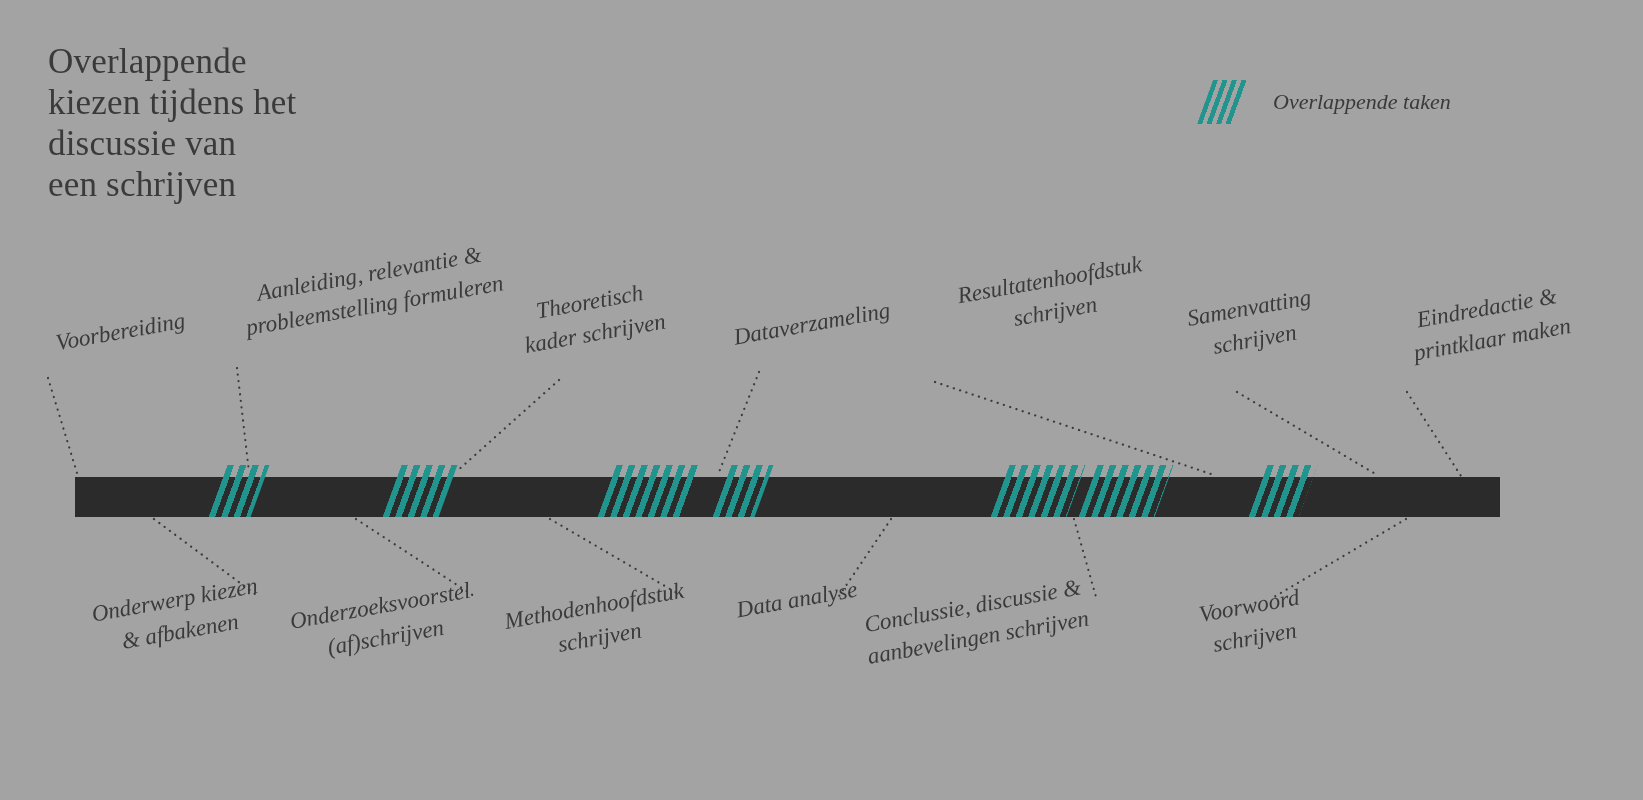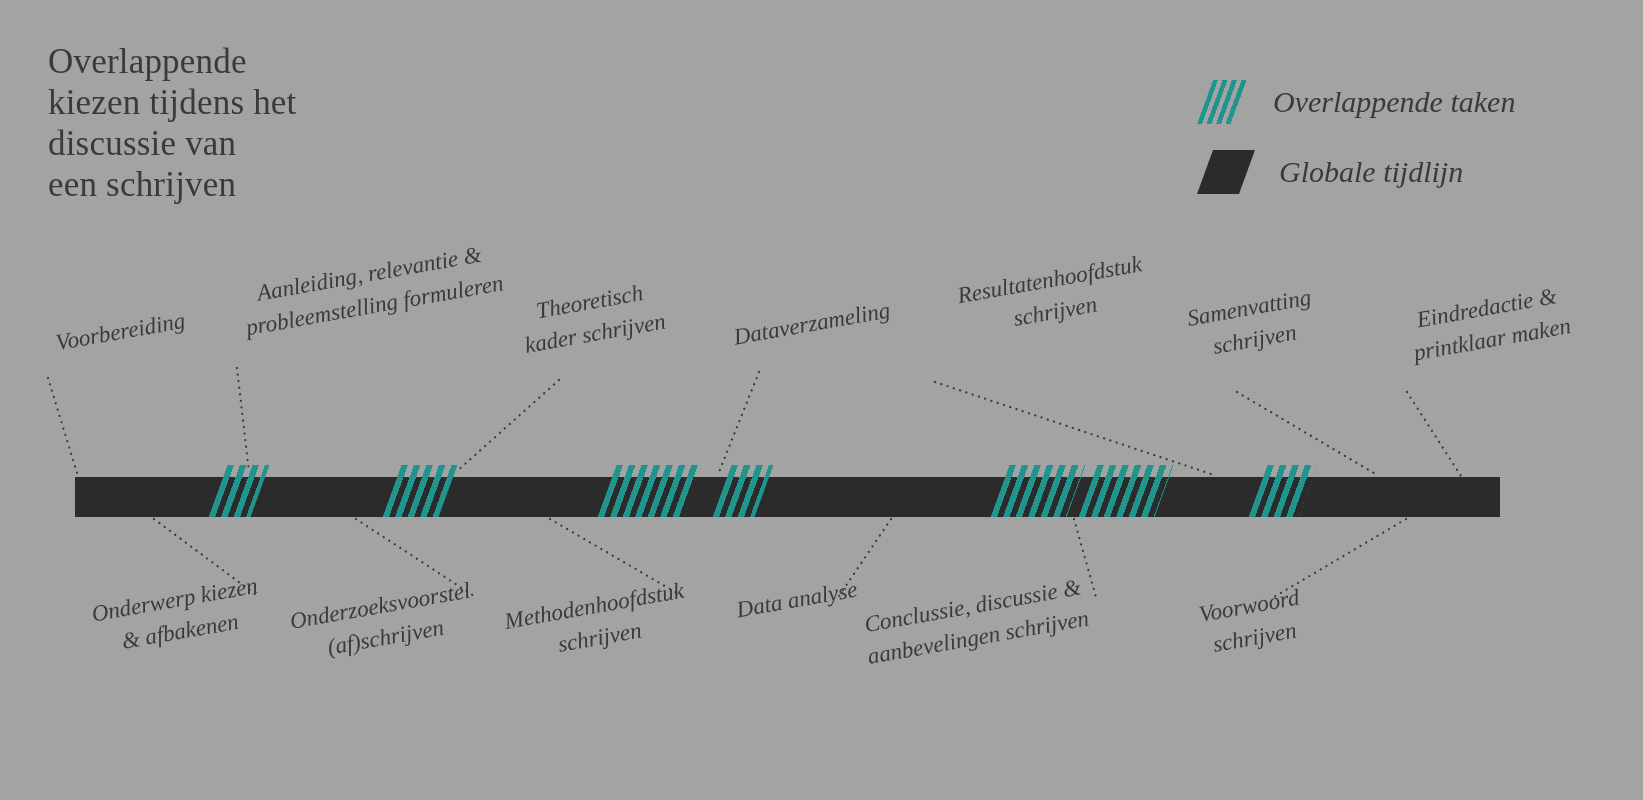--- a/index.html
+++ b/index.html
@@ -30,21 +30,21 @@
   .legend-icon{
     width:36px;height:44px;margin-right:32px;
     transform:skewX(-20deg);
     flex:0 0 auto;
   }
   .legend-icon.hatch{
     background:repeating-linear-gradient(90deg,var(--teal) 0 5px,transparent 5px 9.5px);
   }
   .legend-icon.solid{background:var(--dark);width:42px;}
   .legend-label{
-    font-style:italic;font-size:30px;color:var(--text);white-space:nowrap;
+    font-style:italic;font-size:22px;color:var(--text);white-space:nowrap;
   }
   
   .bar{
     position:absolute;left:75px;top:477px;width:1425px;height:40px;
     background:var(--dark);
   }
   .seg{
     position:absolute;top:465px;height:52px;
     transform:skewX(-20deg);
     background:repeating-linear-gradient(90deg,var(--teal) 0 6.5px,transparent 6.5px 12.5px);
@@ -72,24 +72,20 @@
     <span>Overlappende</span>
     <span>kiezen tijdens het</span>
     <span>discussie van</span>
     <span>een schrijven</span>
   </div>
 
   <div class="legend">
     <div class="legend-row">
       <span class="legend-icon hatch"></span>
       <span class="legend-label">Overlappende taken</span>
-    </div>
-    <div class="legend-row">
-      <span class="legend-icon solid"></span>
-      <span class="legend-label">Globale tijdlijn</span>
     </div>
   </div>
 
   <div class="bar"></div>
 
   <div id="segments">
       <div class="seg" style="left: 218px; width: 42px;"></div>
       <div class="seg" style="left: 392px; width: 56px;"></div>
       <div class="seg" style="left: 607px; width: 86px;"></div>
       <div class="seg" style="left: 722px; width: 42px;"></div>

